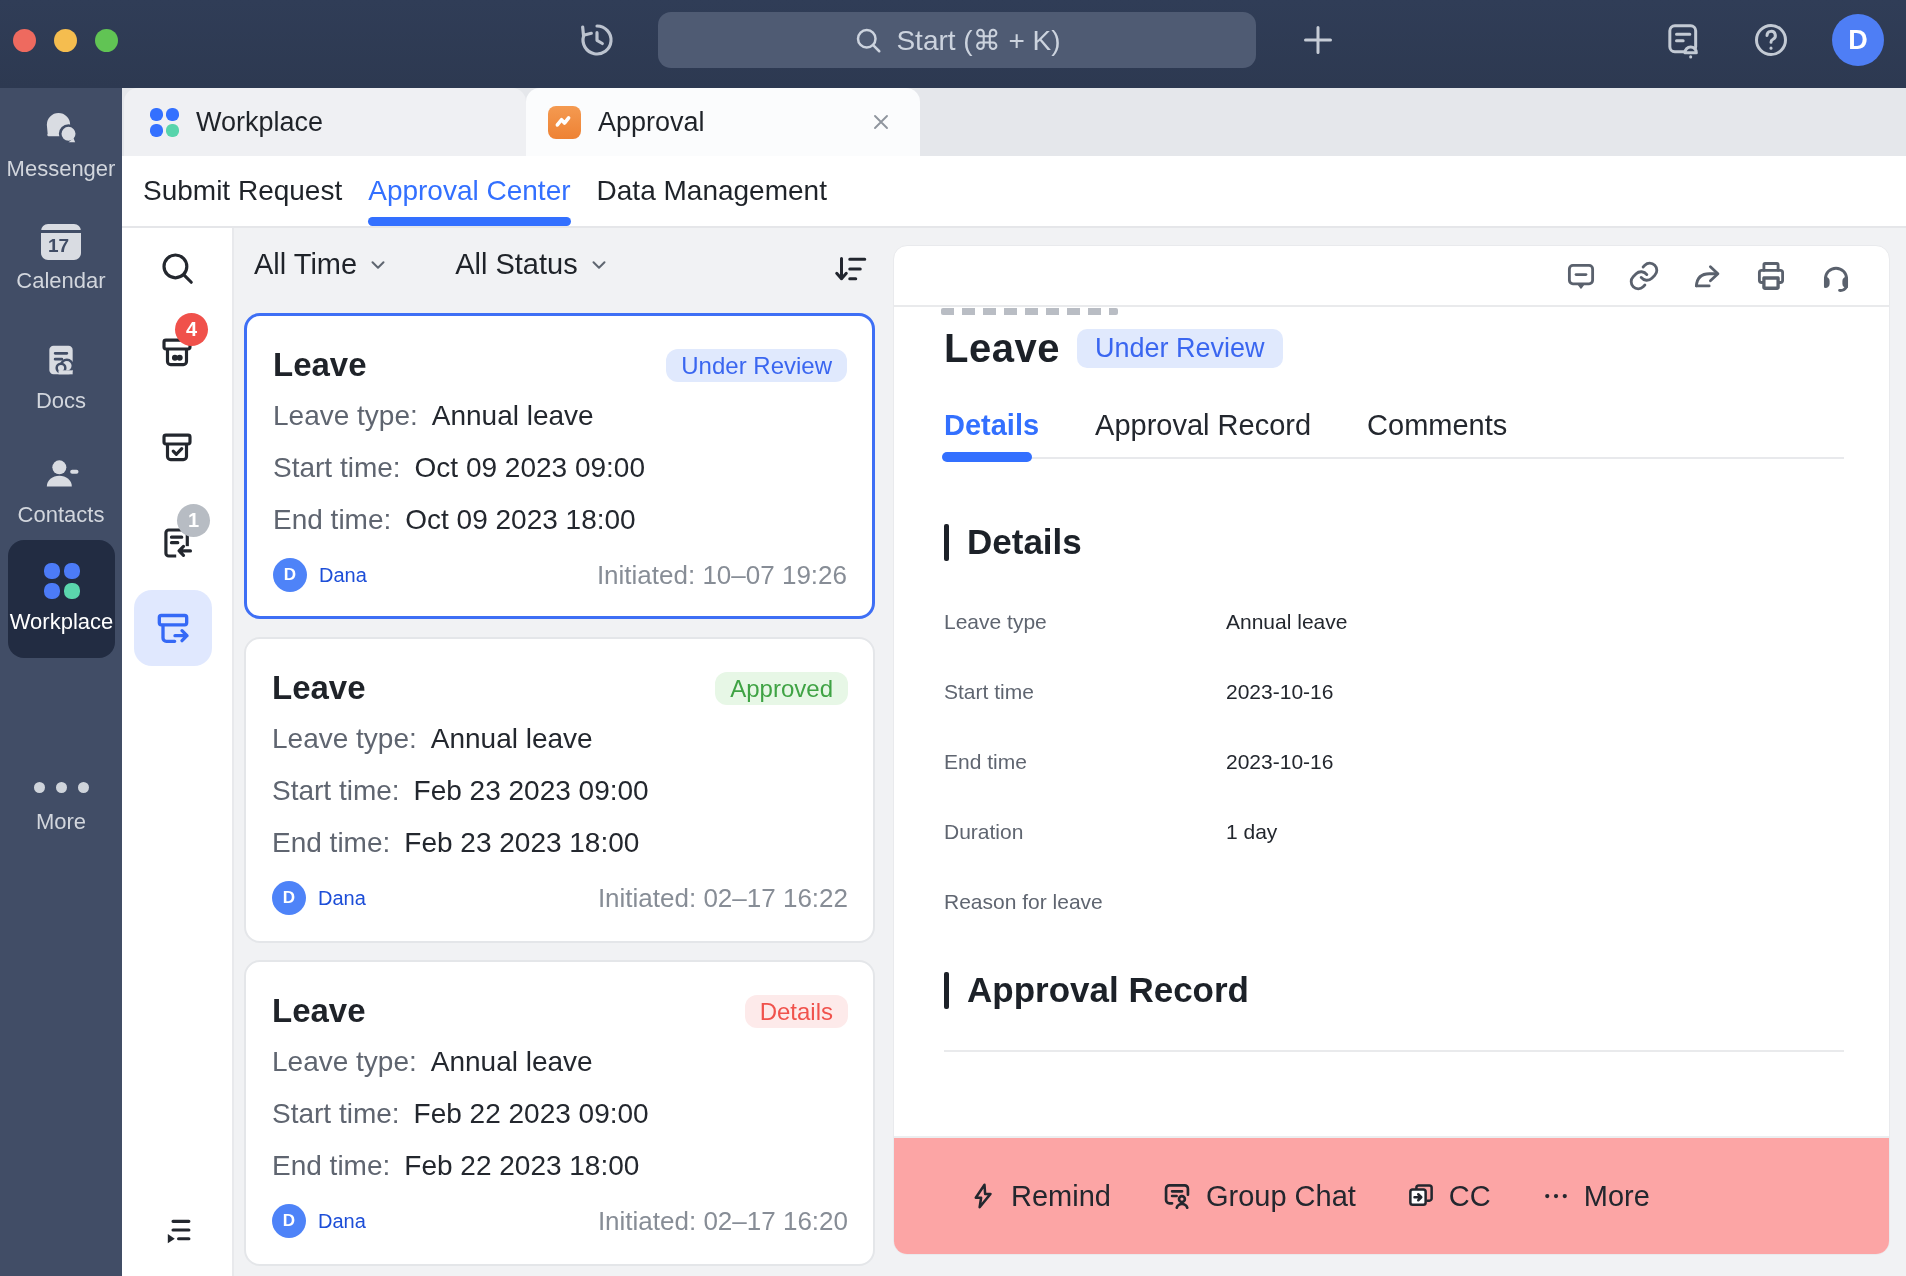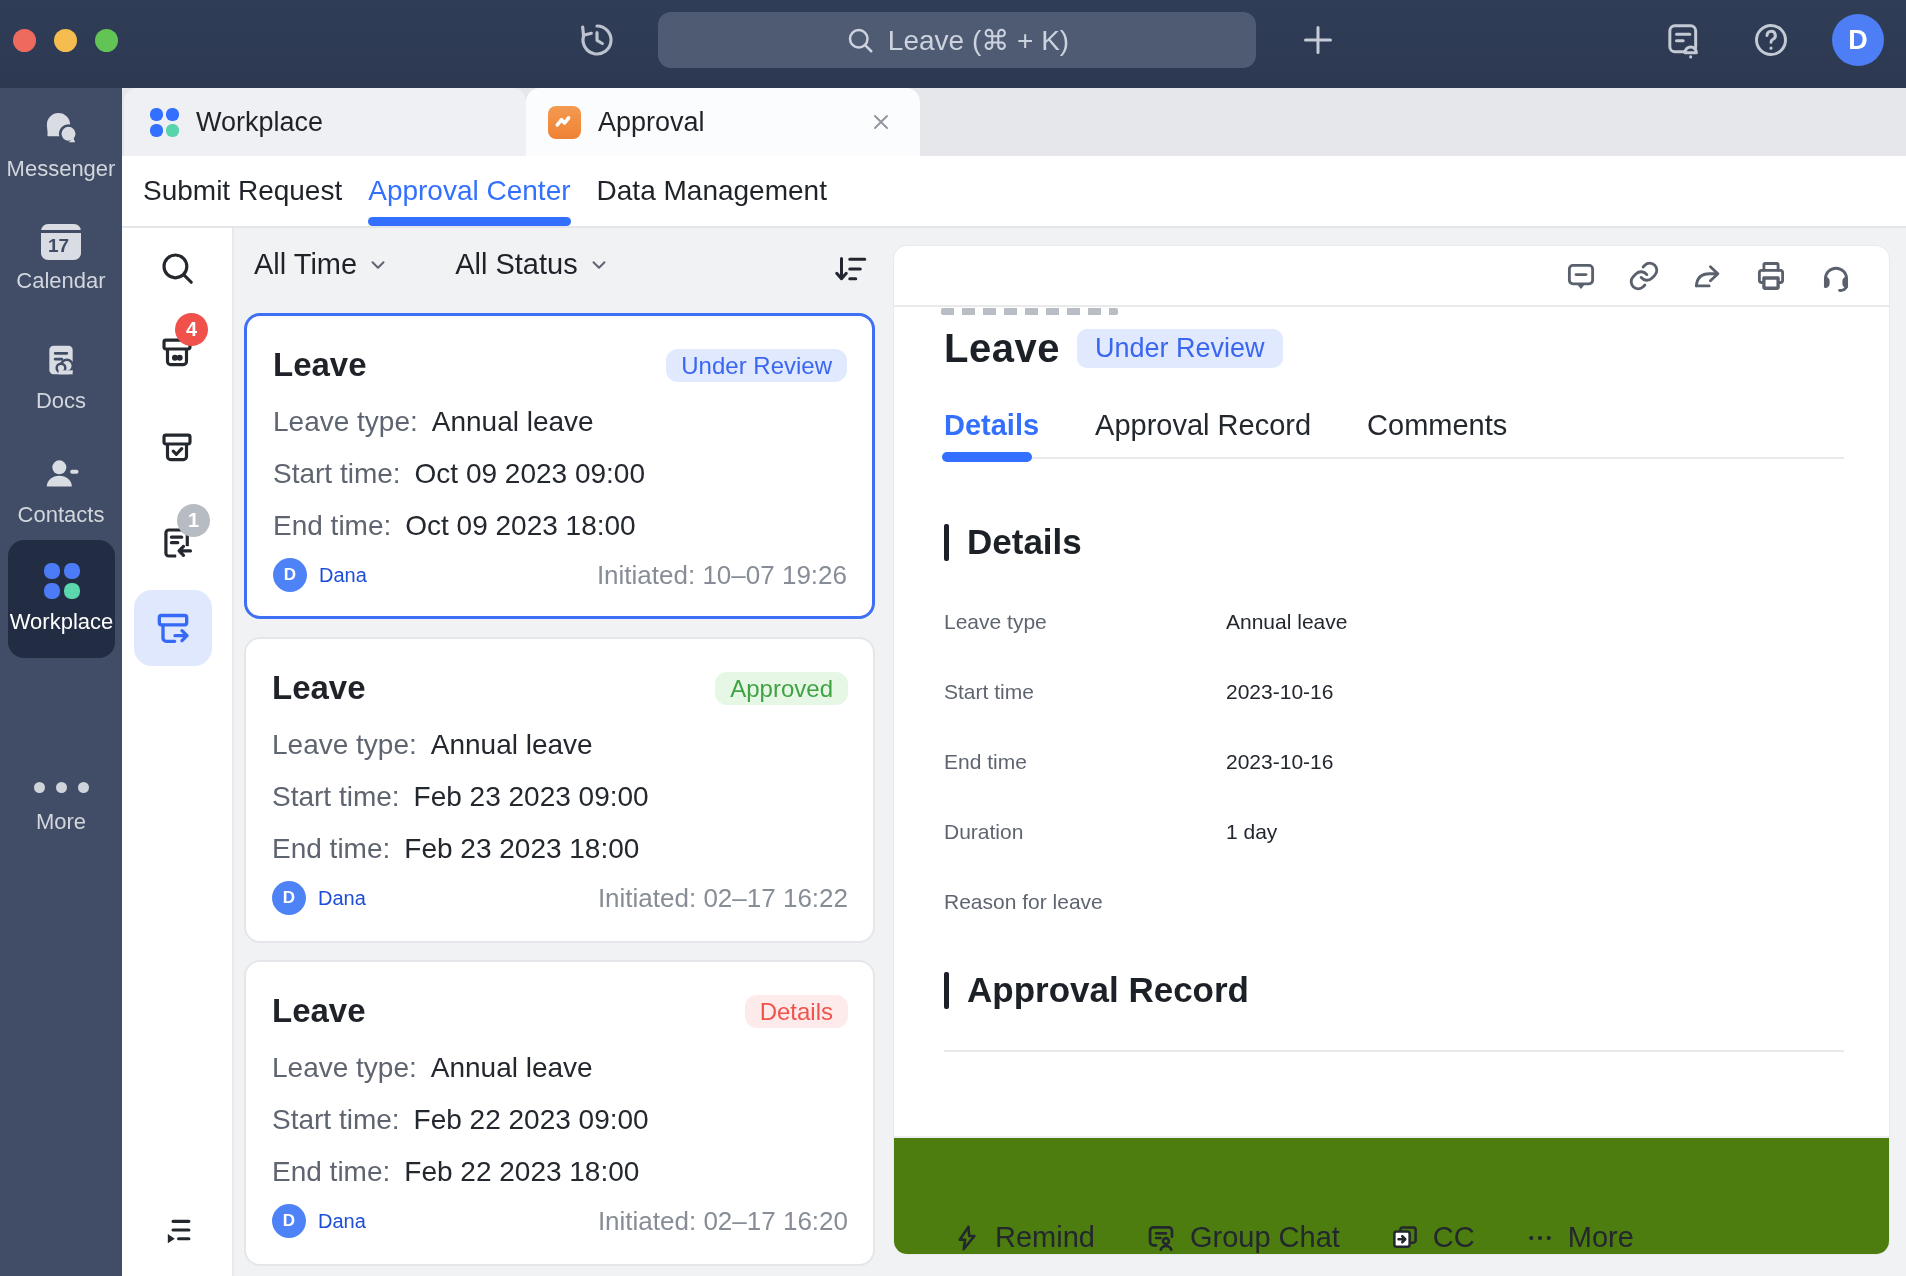--- a/index.html
+++ b/index.html
@@ -60,21 +60,21 @@
   .filter{display:flex;align-items:center;gap:10px;font-size:29px;color:#1f2329}
   .sort-ic{position:absolute;left:600px;top:23px;width:36px;height:36px}
 
   .card{position:absolute;left:10px;width:631px;height:306px;background:#fff;border:2px solid #e4e6e9;border-radius:16px;padding:28px 25px 0 26px}
   .card.sel{border:3px solid #3e6ff5}
   .card-title{font-size:33px;font-weight:700;color:#1f2329;line-height:42px}
   .chip{position:absolute;right:25px;top:33px;height:33px;border-radius:12px;padding:0 15px;display:flex;align-items:center;font-size:24px}
   .chip.blue{background:#e0e9fd;color:#3a66f0}
   .chip.green{background:#e7f7e6;color:#3fa344}
   .chip.red{background:#fdeaea;color:#f0524c}
-  .crow{margin-top:14px;font-size:28px;height:38px;display:flex;align-items:flex-end}
+  .crow{margin-top:14px;font-size:28px;height:38px;display:flex;align-items:flex-start}
   .crow:first-of-type{margin-top:20px}
   .crow .lb{color:#5f6570}
   .crow .vl{color:#23272e;margin-left:14px}
   .cfoot{margin-top:15px;display:flex;align-items:center;height:36px}
   .mini-av{width:34px;height:34px;border-radius:50%;background:#4e83f8;color:#fff;font-size:17px;font-weight:700;display:flex;align-items:center;justify-content:center}
   .cfoot .nm{margin-left:12px;font-size:20px;color:#1d4ed8}
   .cfoot .init{position:absolute;right:25px;font-size:26px;color:#878d96}
 
   
   .panel{position:absolute;left:659px;top:17px;width:997px;height:1010px;background:#fff;border:1px solid #e9eaed;border-radius:14px;overflow:hidden}
@@ -102,21 +102,21 @@
   .tabline .blueline{position:absolute;left:-2px;top:0;width:90px;height:10px;border-radius:5px;background:var(--accent)}
   .sechead{display:flex;align-items:center;gap:18px;margin-top:54px;height:48px}
   .sechead .bar{width:5px;height:37px;background:#1c2128;border-radius:2px}
   .sechead .tx{font-size:35px;font-weight:700;color:#1c2128}
   .fields{margin-top:36px}
   .frow{display:flex;height:40px;align-items:center;margin-top:30px;font-size:21px}
   .frow:first-child{margin-top:0}
   .frow .fl{width:282px;color:#5f6570}
   .frow .fv{color:#23272e}
   .hr2{margin-top:36px;height:2px;background:#e9eaec;margin-right:45px}
-  .p-actions{position:absolute;left:0;bottom:0;width:100%;height:118px;border-top:2px solid #eceef0;background:#4d7c0f;display:flex;align-items:flex-end;padding-left:58px;gap:50px}
+  .p-actions{position:absolute;left:0;bottom:0;width:100%;height:118px;border-top:2px solid #eceef0;background:#fca5a5;display:flex;align-items:center;padding-left:74px;gap:50px}
   .action{display:flex;align-items:center;gap:13px;font-size:29px;color:#23272e;font-weight:500}
 </style>
 </head>
 <body>
 
 <div class="topbar">
   <span class="light" style="left:13px;background:#ee6a5f"></span>
   <span class="light" style="left:54px;background:#f5bd4f"></span>
   <span class="light" style="left:95px;background:#61c454"></span>
 
@@ -128,21 +128,21 @@
     </g>
   </svg>
 
   <div class="searchbar">
     <svg width="30" height="30" viewBox="0 0 24 24">
       <g class="st" stroke="#ccd3de" stroke-width="2">
           <circle cx="11" cy="11" r="7"></circle>
           <path d="M16.3 16.3 21 21"></path>
         </g>
     </svg>
-    <span>Leave (⌘ + K)</span>
+    <span>Start (⌘ + K)</span>
   </div>
 
   <svg class="tb-ic" style="left:1298px" viewBox="0 0 24 24">
     <g class="st" stroke="#c6ccd6" stroke-width="1.8">
         <path d="M12 4.5 v15 M4.5 12 h15"></path>
       </g>
   </svg>
 
   <svg class="tb-ic" style="left:1664px" viewBox="0 0 24 24">
     <g class="st" stroke="#c3cad4" stroke-width="1.8">

